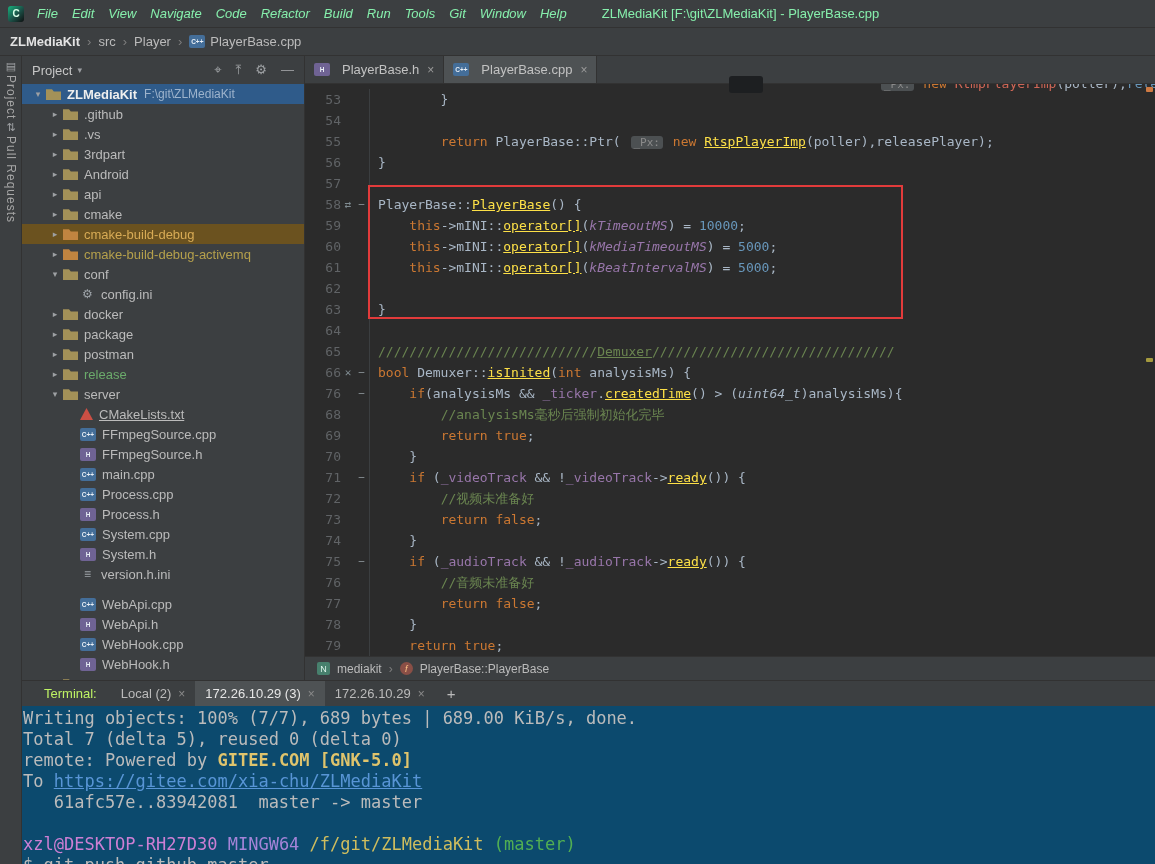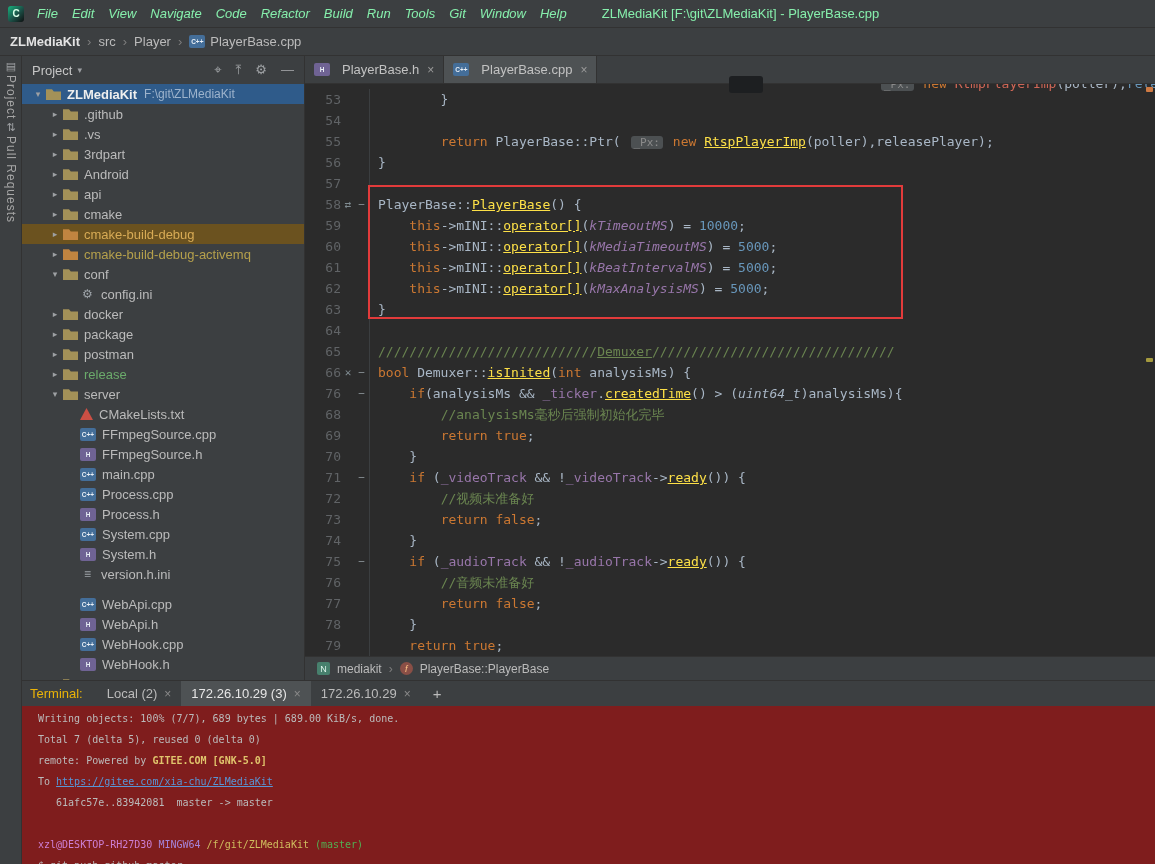--- a/index.html
+++ b/index.html
@@ -91,27 +91,27 @@
                  display:flex;align-items:center;gap:7px;padding-left:12px;font-size:12px;box-sizing:border-box;}
   .nsq{width:13px;height:13px;border-radius:2px;background:#47806d;color:#dff5ec;font-size:9px;
        display:flex;align-items:center;justify-content:center;}
   .fnc{width:13px;height:13px;border-radius:50%;background:#8a4f46;color:#ffc387;font-size:9px;font-style:italic;
        display:flex;align-items:center;justify-content:center;}
   .f-sep{color:#7d7d7d;}
 
   
   #term-bar{position:absolute;left:22px;right:0;top:680px;height:26px;background:#3c3f41;
             border-top:1px solid #323232;display:flex;align-items:center;box-sizing:border-box;}
-  .term-label{margin:0 14px 0 8px;color:#eab308;}
+  .term-label{margin:0 14px 0 22px;color:#bef264;}
   .ttab{height:26px;display:flex;align-items:center;gap:7px;padding:0 10px;color:#bbbbbb;}
   .ttab.active{background:#4e5254;color:#e6e6e6;}
   .tclose{color:#8a8a8a;font-size:12px;}
   .tplus{padding:0 12px;color:#bbbbbb;font-size:15px;}
-  #terminal{position:absolute;left:22px;right:0;top:706px;bottom:0;background:#7f1d1d;overflow:hidden;
-            font-family:"DejaVu Sans Mono",monospace;font-size:10px;line-height:21px;padding:2px 0 0 16px;box-sizing:border-box;}
+  #terminal{position:absolute;left:22px;right:0;top:706px;bottom:0;background:#0c4a6e;overflow:hidden;
+            font-family:"DejaVu Sans Mono",monospace;font-size:17px;line-height:21px;padding:2px 0 0 1px;box-sizing:border-box;}
   .t-line{height:21px;white-space:pre;}
   .t-p{color:#bbbbbb;}
   .t-y{color:#e0c46c;font-weight:bold;}
   .t-link{color:#5895d6;text-decoration:underline;}
   .t-mag{color:#cd7fd4;}
   .t-pur{color:#a584d8;}
   .t-yel{color:#cfbd5e;}
   .t-grn{color:#52af52;}
 
   
@@ -255,21 +255,21 @@
         <div class="trow st-green" style="padding-left: 25px;">
           <span class="chev">▸</span>
           <span class="ico fold"></span>
           <span class="tlabel">release</span>
         </div>
         <div class="trow" style="padding-left: 25px;">
           <span class="chev">▾</span>
           <span class="ico fold"></span>
           <span class="tlabel">server</span>
         </div>
-        <div class="trow" style="padding-left: 42px;">
+        <div class="trow" style="padding-left: 42px; text-decoration: underline;">
           <span class="chev"></span>
           <span class="ico cmake"></span>
           <span class="tlabel">CMakeLists.txt</span>
         </div>
         <div class="trow" style="padding-left: 42px;">
           <span class="chev"></span>
           <span class="ico filebadge cpp">C++</span>
           <span class="tlabel">FFmpegSource.cpp</span>
         </div>
         <div class="trow" style="padding-left: 42px;">
@@ -421,21 +421,20 @@
             <span class="gf"></span>
           </span>
           <span class="lnbody"><span class="tk-p">    </span><span class="tk-k">this</span><span class="tk-p">-&gt;</span><span class="tk-p">mINI</span><span class="tk-p">::</span><span class="tk-f">operator[]</span><span class="tk-p">(</span><span class="tk-g">kBeatIntervalMS</span><span class="tk-p">) = </span><span class="tk-n">5000</span><span class="tk-p">;</span></span>
         </div>
         <div class="code-row">
           <span class="gutter">
             <span class="gn">62</span>
             <span class="gm"></span>
             <span class="gf"></span>
           </span>
-          <span class="lnbody"><span class="tk-p">    </span><span class="tk-k">this</span><span class="tk-p">-&gt;</span><span class="tk-p">mINI</span><span class="tk-p">::</span><span class="tk-f">operator[]</span><span class="tk-p">(</span><span class="tk-g">kMaxAnalysisMS</span><span class="tk-p">) = </span><span class="tk-n">5000</span><span class="tk-p">;</span></span>
         </div>
         <div class="code-row">
           <span class="gutter">
             <span class="gn">63</span>
             <span class="gm"></span>
             <span class="gf"></span>
           </span>
           <span class="lnbody"><span class="tk-p">}</span></span>
         </div>
         <div class="code-row">

